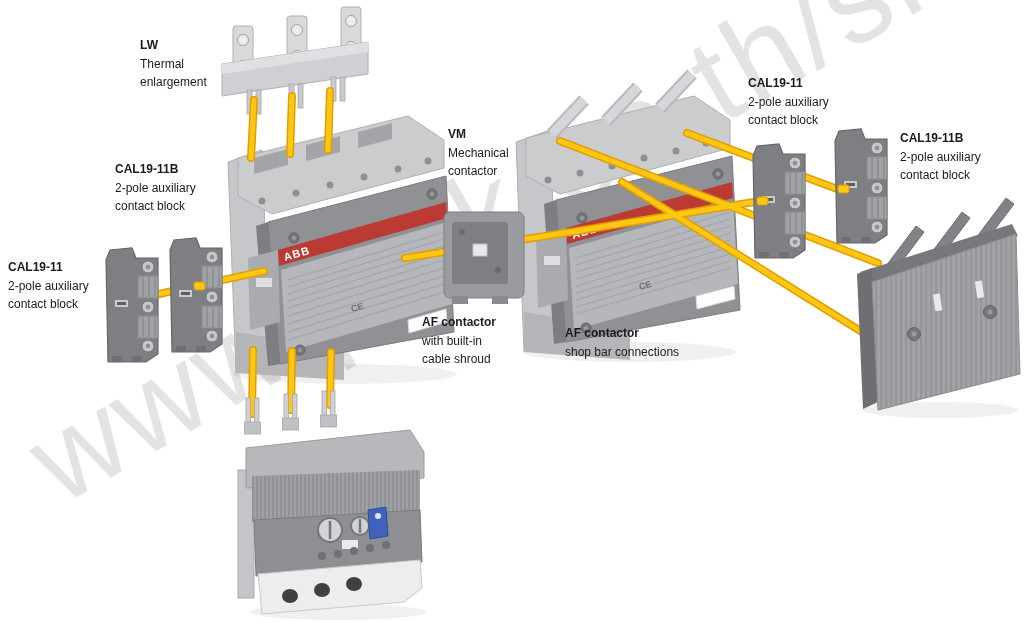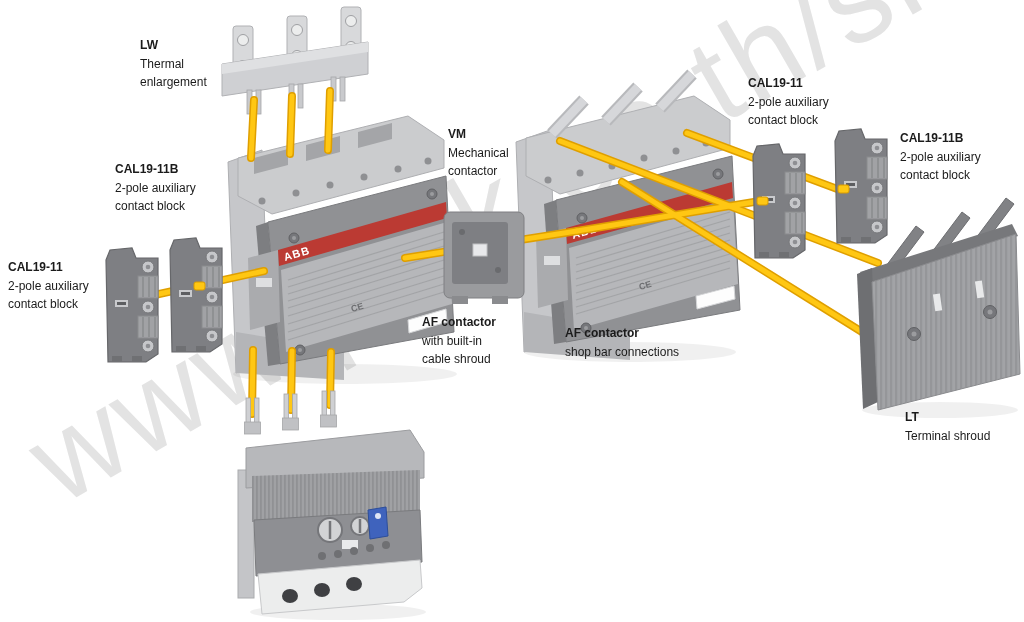--- a/index.html
+++ b/index.html
@@ -320,21 +320,17 @@
     <div>2-pole auxiliary</div>
     <div>contact block</div>
   </div>
 
   <div class="lbl" style="left:900px;top:129px">
     <div class="t">CAL19-11B</div>
     <div>2-pole auxiliary</div>
     <div>contact block</div>
   </div>
 
-  <div class="lbl" style="left:905px;top:408px">
-    <div class="t">LT</div>
-    <div>Terminal shroud</div>
-  </div>
 
   <div class="lbl" style="left:415px;top:512px">
   </div>
 
 </div>
 
 </body></html>

